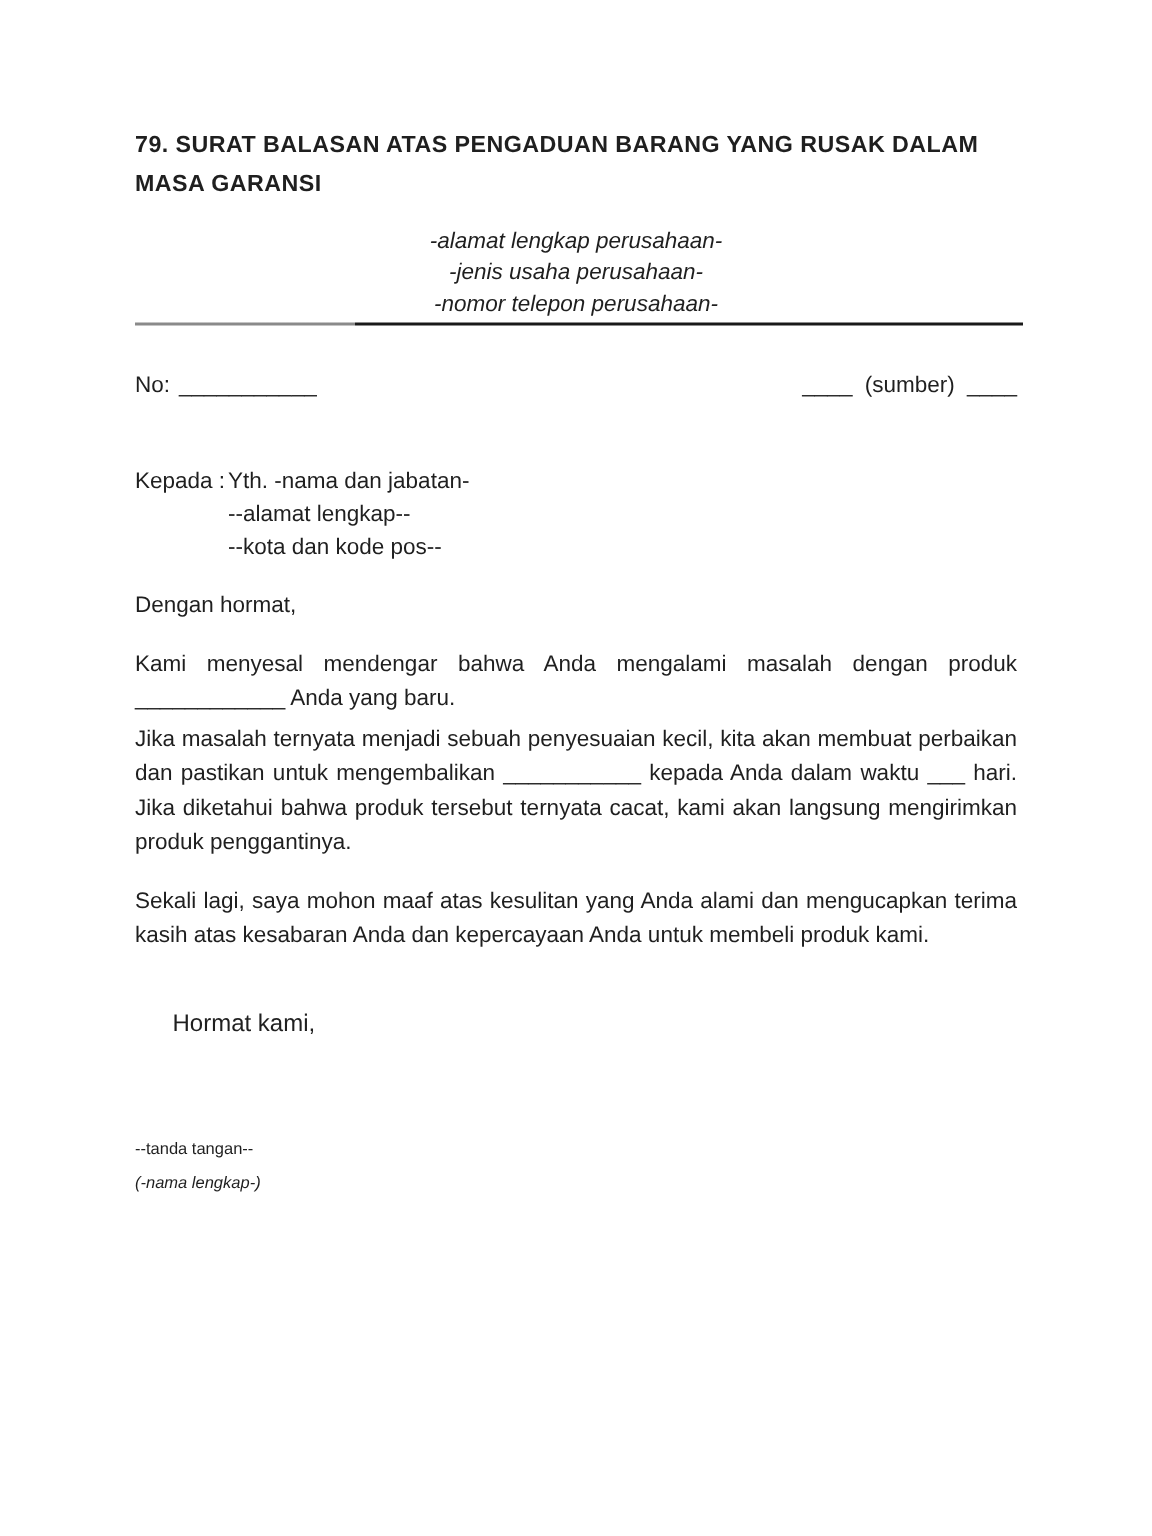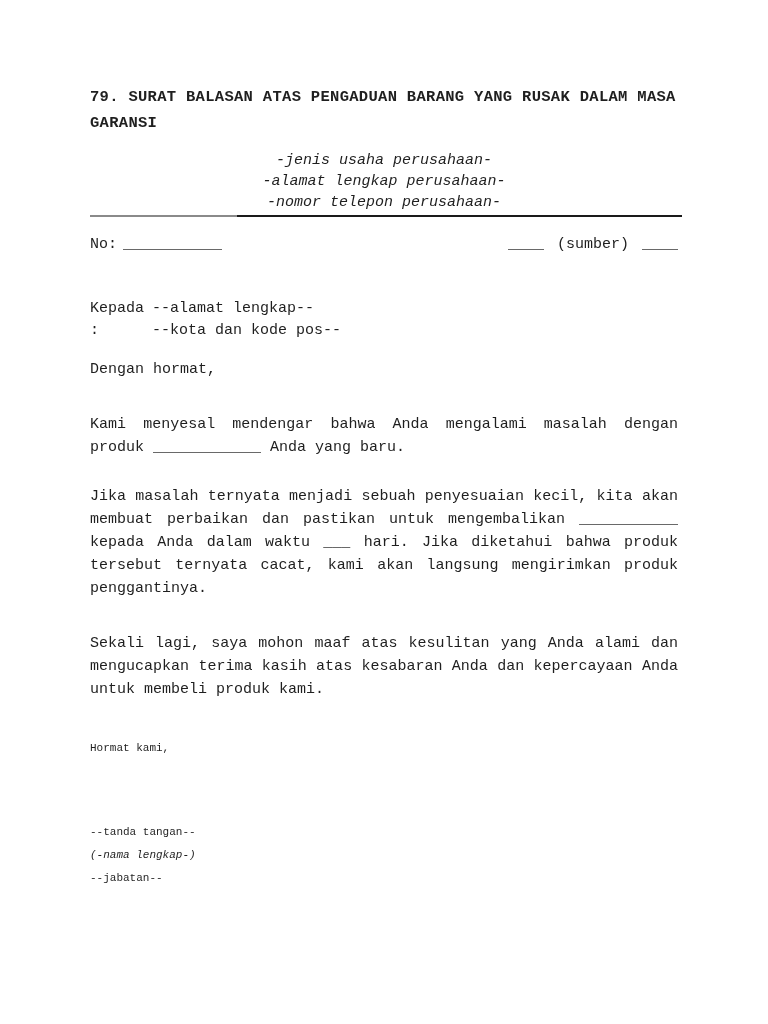--- a/index.html
+++ b/index.html
@@ -2,21 +2,21 @@
 <html><head>
 <meta charset="utf-8">
 <style>
   html, body { margin: 0; padding: 0; background: #ffffff; }
   .page {
     position: relative;
     width: 768px;
     height: 1024px;
     margin: 0 auto;
     background: #ffffff;
-    font-family: Liberation Mono, monospace;
+    font-family: Liberation Sans, sans-serif;
     color: #1f1f1f;
     overflow: hidden;
   }
   .content { padding: 84px 90px 0 90px; }
 
   .doc-title {
     font-weight: 700;
     font-size: 15.5px;
     line-height: 26px;
     letter-spacing: 0.3px;
@@ -26,99 +26,99 @@
   .company-name { font-size: 15.5px; line-height: 23px; letter-spacing: 0.4px; }
   .letterhead-line { font-style: italic; font-size: 15px; line-height: 21px; }
 
   .divider {
     margin: 2px -4px 0 0;
     height: 2px;
     background: linear-gradient(to right, #8a8a8a 0 147px, #1a1a1a 147px 100%);
   }
 
   .no-row {
-    margin-top: 16px;
+    margin-top: 28px;
     display: flex;
     justify-content: space-between;
     font-size: 15px;
     line-height: 23px;
   }
   .no-left span { margin-right: 6px; }
   .date-right span { margin-right: 4px; }
   .date-right span:last-child { margin-right: 0; }
 
   .kepada {
     margin-top: 42px;
     display: flex;
     font-size: 15px;
     line-height: 22px;
   }
   .kepada-label { width: 62px; flex: none; }
 
   .salutation { margin-top: 16px; font-size: 15px; line-height: 23px; }
 
   .para {
-    margin-top: 32px;
+    margin-top: 16px;
     font-size: 15px;
     line-height: 23px;
     text-align: justify;
   }
-  .para.p3 { margin-top: 26px; }
+  .para.p3 { margin-top: 4px; }
 
-  .closing { margin-top: 36px; font-size: 11px; line-height: 23px; }
+  .closing { margin-top: 36px; font-size: 16px; line-height: 23px; margin-left: 25px; }
 
   .signature { margin-top: 61px; font-size: 11px; line-height: 23px; }
   .sig-name { font-style: italic; }
 </style>
 </head>
 <body>
 
 <div class="page">
   <div class="content">
 
     <div class="doc-title">79. SURAT BALASAN ATAS PENGADUAN BARANG YANG RUSAK DALAM MASA GARANSI</div>
 
     <div class="letterhead">
+      <div class="letterhead-line">-alamat lengkap perusahaan-</div>
       <div class="letterhead-line">-jenis usaha perusahaan-</div>
-      <div class="letterhead-line">-alamat lengkap perusahaan-</div>
       <div class="letterhead-line">-nomor telepon perusahaan-</div>
     </div>
 
     <div class="divider"></div>
 
     <div class="no-row">
       <div class="no-left">
         <span>No:</span><span>___________</span>
       </div>
       <div class="date-right">
         <span>____</span>
         <span>(sumber)</span>
         <span>____</span>
       </div>
     </div>
 
     <div class="kepada">
       <div class="kepada-label">Kepada :</div>
       <div class="kepada-lines">
+        <div>Yth. -nama dan jabatan-</div>
         <div>--alamat lengkap--</div>
         <div>--kota dan kode pos--</div>
       </div>
     </div>
 
     <div class="salutation">Dengan hormat,</div>
 
     <div class="para p1">Kami menyesal mendengar bahwa Anda mengalami masalah dengan produk ____________ Anda yang baru.</div>
 
 
     <div class="para p3">Jika masalah ternyata menjadi sebuah penyesuaian kecil, kita akan membuat perbaikan dan pastikan untuk mengembalikan ___________ kepada Anda dalam waktu ___ hari. Jika diketahui bahwa produk tersebut ternyata cacat, kami akan langsung mengirimkan produk penggantinya.</div>
 
     <div class="para p4">Sekali lagi, saya mohon maaf atas kesulitan yang Anda alami dan mengucapkan terima kasih atas kesabaran Anda dan kepercayaan Anda untuk membeli produk kami.</div>
 
     <div class="closing">Hormat kami,</div>
 
     <div class="signature">
       <div>--tanda tangan--</div>
       <div class="sig-name">(-nama lengkap-)</div>
-      <div>--jabatan--</div>
     </div>
 
   </div>
 </div>
 
 </body></html>

